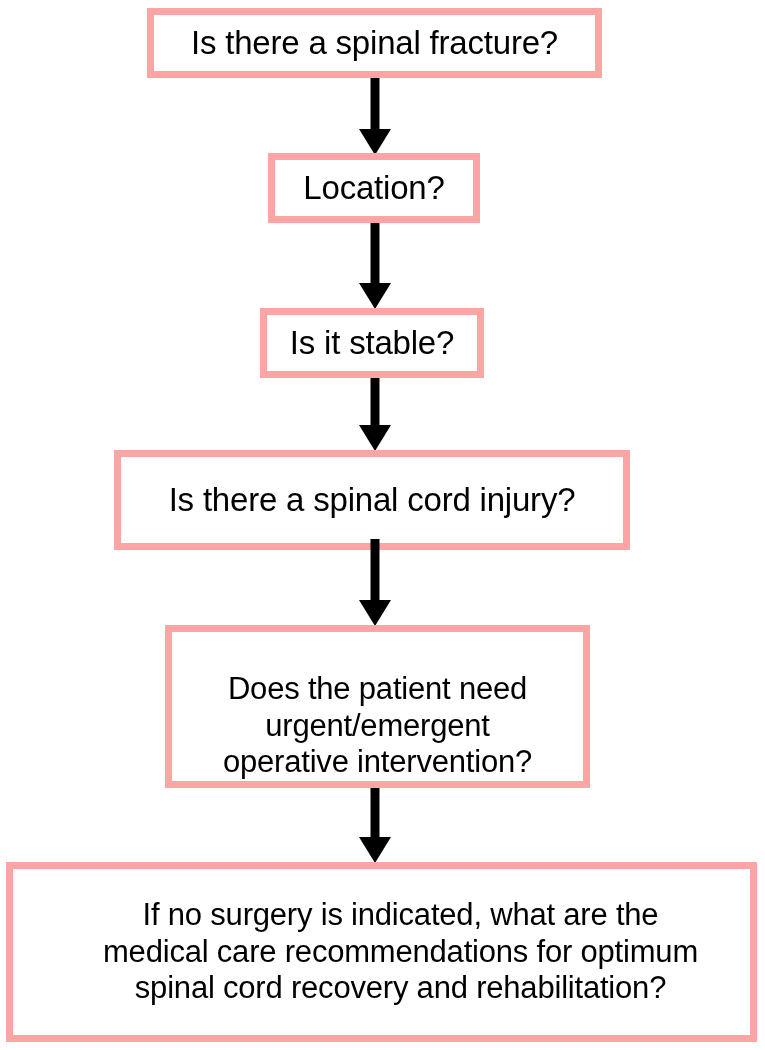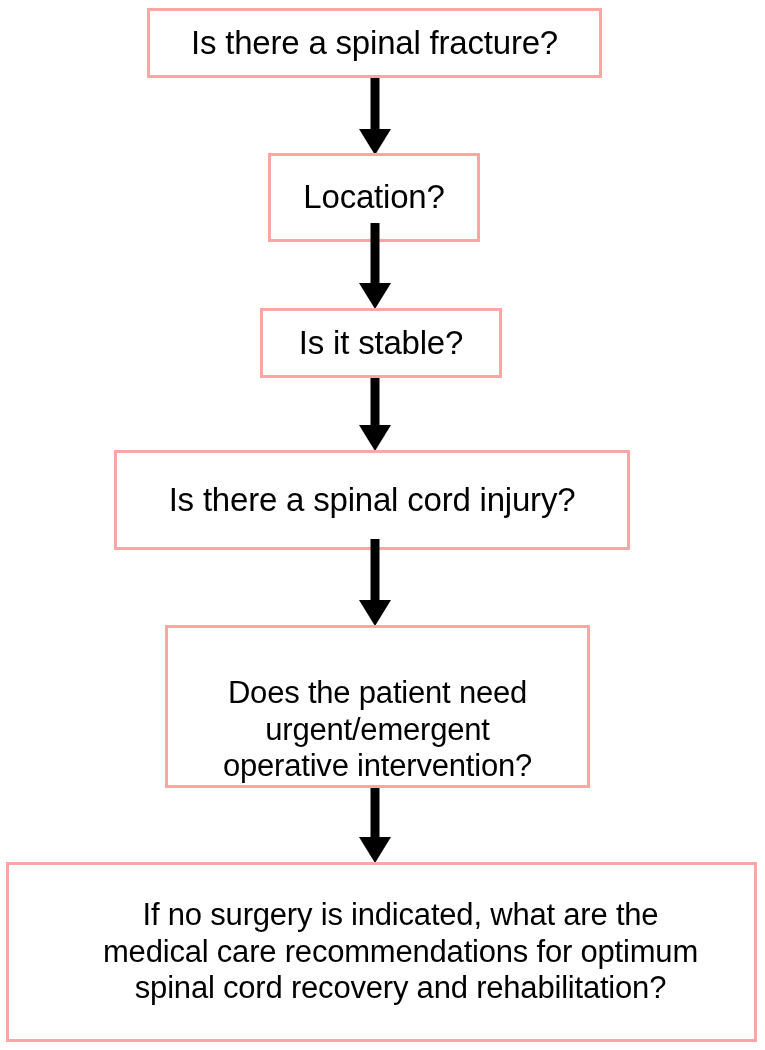--- a/index.html
+++ b/index.html
@@ -17,39 +17,39 @@
   #flowchart {
     position: relative;
     width: 765px;
     height: 1050px;
     background: #ffffff;
   }
   .node {
     position: absolute;
     box-sizing: border-box;
     background: #ffffff;
-    border: 3px solid #fca5a5;
+    border: 7px solid #fca5a5;
     display: flex;
     align-items: center;
     justify-content: center;
     text-align: center;
     line-height: 1.18;
     color: #000000;
     letter-spacing: -0.2px;
   }
   .node .node-text {
     display: block;
     width: 100%;
     padding: 0 6px;
     white-space: pre-line;
   }
   
   #node-1 { left: 147px; top: 8px;   width: 455px; height: 70px;  font-size: 33px; }
-  #node-2 { left: 268px; top: 153px; width: 212px; height: 89px;  font-size: 33px; }
-  #node-3 { left: 260px; top: 308px; width: 242px; height: 70px;  font-size: 33px; }
+  #node-2 { left: 268px; top: 153px; width: 212px; height: 70px;  font-size: 33px; }
+  #node-3 { left: 260px; top: 308px; width: 224px; height: 70px;  font-size: 33px; }
   #node-4 { left: 114px; top: 450px; width: 516px; height: 100px;  font-size: 33px; }
   #node-5 { left: 165px; top: 625px; width: 425px; height: 163px; font-size: 31px; align-items: flex-end; }
   #node-6 { left: 6px;   top: 862px; width: 751px; height: 180px; font-size: 31px; padding-left: 38px; }
 
   
   .arrow {
     position: absolute;
   }
   .arrow .shaft {
     position: absolute;

